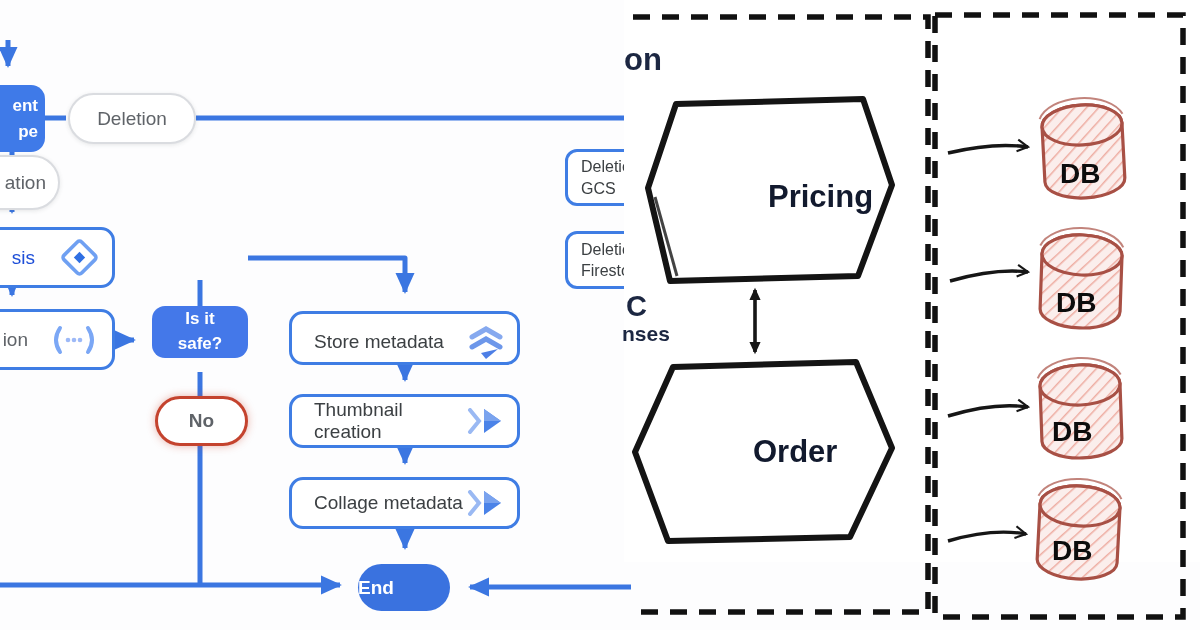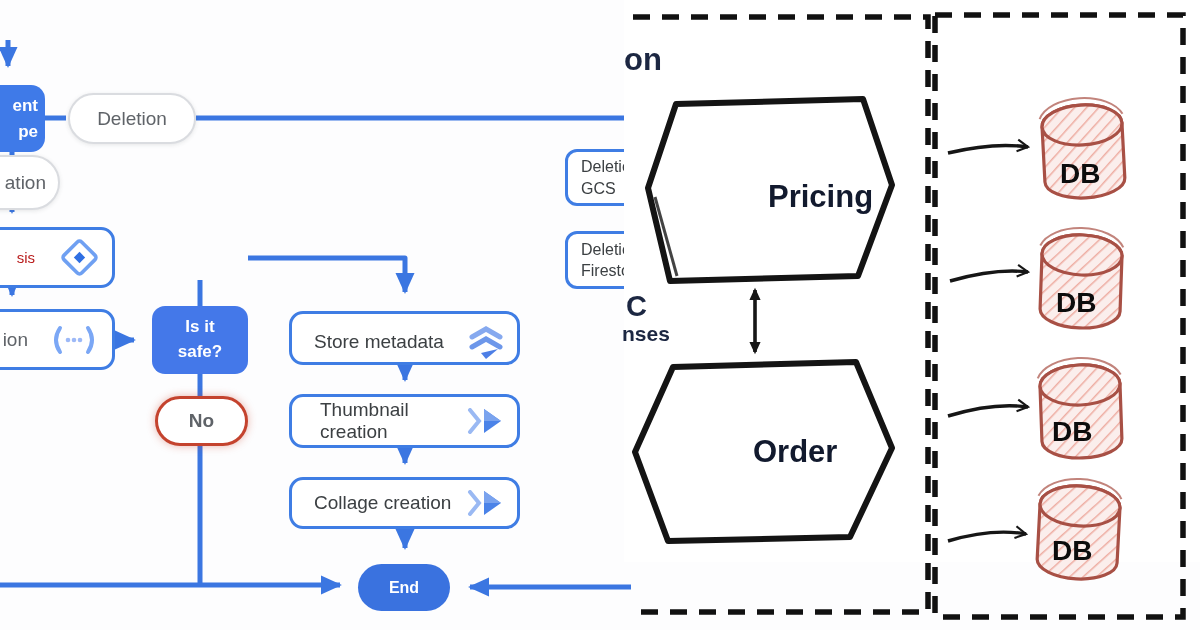--- a/index.html
+++ b/index.html
@@ -18,21 +18,21 @@
   .box-outline{background:#fff;border:3px solid #3f7de4;border-radius:14px;}
   .box-blue{background:#4478e9;color:#fff;font-weight:bold;border-radius:13px;
             flex-direction:column;justify-content:center;line-height:1.45;font-size:17px;}
   .evt{background:#3f7ae8;border-radius:14px;color:#fff;font-weight:bold;font-size:17px;
        flex-direction:column;justify-content:center;align-items:flex-end;
        padding-right:7px;line-height:1.5;}
   .step-label{flex:1;color:#3c4043;font-size:19px;}
   .two-line{flex-direction:column;align-items:flex-start;justify-content:center;
             color:#3c4043;font-size:16px;line-height:1.32;}
   .endpill{background:#3a72df;border-radius:24px;color:#fff;font-weight:bold;
-           font-size:16px;justify-content:center;}
+           font-size:19px;justify-content:flex-start;}
   .gray-right{justify-content:flex-end;color:#5f6368;font-size:19px;padding-right:12px;}
 
   
   #sketch{position:absolute;left:624px;top:0;width:576px;height:562px;
           background:#ffffff;z-index:5;}
   .frag{position:absolute;font-weight:bold;color:#1c2742;z-index:6;}
   .sk-text{font-family:"Liberation Sans",sans-serif;font-weight:bold;}
 </style>
 </head>
 <body>
@@ -73,72 +73,72 @@
   <div class="node pill pill-plain" style="left:68px;top:93px;width:128px;height:51px;">
     <span>Deletion</span>
   </div>
 
   <div class="node pill pill-plain gray-right" style="left:-52px;top:155px;width:112px;height:55px;">
     <span>ation</span>
   </div>
 
   <div class="node box-outline" style="left:-62px;top:227px;width:177px;height:61px;
        justify-content:flex-end;gap:22px;padding-right:10px;">
-    <span style="color:#b91c1c;font-size:15px;margin-left:26px;">sis</span>
+    <span style="color:#1d4ed8;font-size:19px;margin-left:26px;">sis</span>
     <svg width="45" height="45" viewBox="0 0 45 45">
       <rect x="10" y="10" width="25" height="25" rx="3" transform="rotate(45 22.5 22.5)" fill="none" stroke="#6fa0f2" stroke-width="3.6"></rect>
       <rect x="18.5" y="18.5" width="8" height="8" transform="rotate(45 22.5 22.5)" fill="#2f6fe3"></rect>
     </svg>
   </div>
 
   <div class="node box-outline" style="left:-62px;top:309px;width:177px;height:61px;
        justify-content:flex-end;gap:20px;padding-right:12px;">
     <span style="color:#5f6368;font-size:19px;">ion</span>
     <svg width="52" height="32" viewBox="0 0 52 32">
       <path d="M12,4 Q4,16 12,28" fill="none" stroke="#7ba7f5" stroke-width="4" stroke-linecap="round"></path>
       <path d="M40,4 Q48,16 40,28" fill="none" stroke="#7ba7f5" stroke-width="4" stroke-linecap="round"></path>
       <circle cx="20" cy="16" r="2.3" fill="#9db9f7"></circle>
       <circle cx="26" cy="16" r="2.3" fill="#9db9f7"></circle>
       <circle cx="32" cy="16" r="2.3" fill="#9db9f7"></circle>
     </svg>
   </div>
 
 
-  <div class="node box-blue" style="left:152px;top:306px;width:96px;height:68px;">
+  <div class="node box-blue" style="left:152px;top:306px;width:96px;height:52px;">
     <span>Is it</span>
     <span>safe?</span>
   </div>
 
   <div class="node pill pill-red" style="left:155px;top:396px;width:93px;height:50px;">
     <span>No</span>
   </div>
 
   <div class="node box-outline" style="left:289px;top:311px;width:231px;height:54px;
        padding:8px 14px 0 22px;">
     <span class="step-label">Store metadata</span>
     <svg width="36" height="35" viewBox="0 0 36 35">
       <path d="M5,12 L19,4 L33,12" fill="none" stroke="#86a9ef" stroke-width="5" stroke-linecap="round"></path>
       <path d="M5,22 L19,14 L33,22" fill="none" stroke="#6d97ea" stroke-width="5" stroke-linecap="round"></path>
       <path d="M14,28 L31,24 L19,34 Z" fill="#4d7fe6"></path>
     </svg>
   </div>
 
   <div class="node box-outline" style="left:289px;top:394px;width:231px;height:54px;
-       padding:0 14px 0 28px;">
+       padding:0 14px 0 22px;">
     <span class="step-label">Thumbnail creation</span>
     <svg width="36" height="26" viewBox="0 0 36 26">
       <path d="M3,2 L12,13 L3,24" fill="none" stroke="#9ab9f3" stroke-width="4" stroke-linecap="round"></path>
       <path d="M17,1 L34,13 L17,25 Z" fill="#4b83e8"></path>
       <path d="M17,1 L34,13 L17,13 Z" fill="#7aa3ee"></path>
     </svg>
   </div>
 
   <div class="node box-outline" style="left:289px;top:477px;width:231px;height:52px;
        padding:0 14px 0 22px;">
-    <span class="step-label">Collage creation</span>
+    <span class="step-label">Collage metadata</span>
     <svg width="36" height="26" viewBox="0 0 36 26">
       <path d="M3,2 L12,13 L3,24" fill="none" stroke="#9ab9f3" stroke-width="4" stroke-linecap="round"></path>
       <path d="M17,1 L34,13 L17,25 Z" fill="#4b83e8"></path>
       <path d="M17,1 L34,13 L17,13 Z" fill="#7aa3ee"></path>
     </svg>
   </div>
 
   <div class="node box-outline two-line" style="left:565px;top:149px;width:115px;height:57px;
        padding-left:13px;border-radius:12px;">
     <span>Deletion</span>

